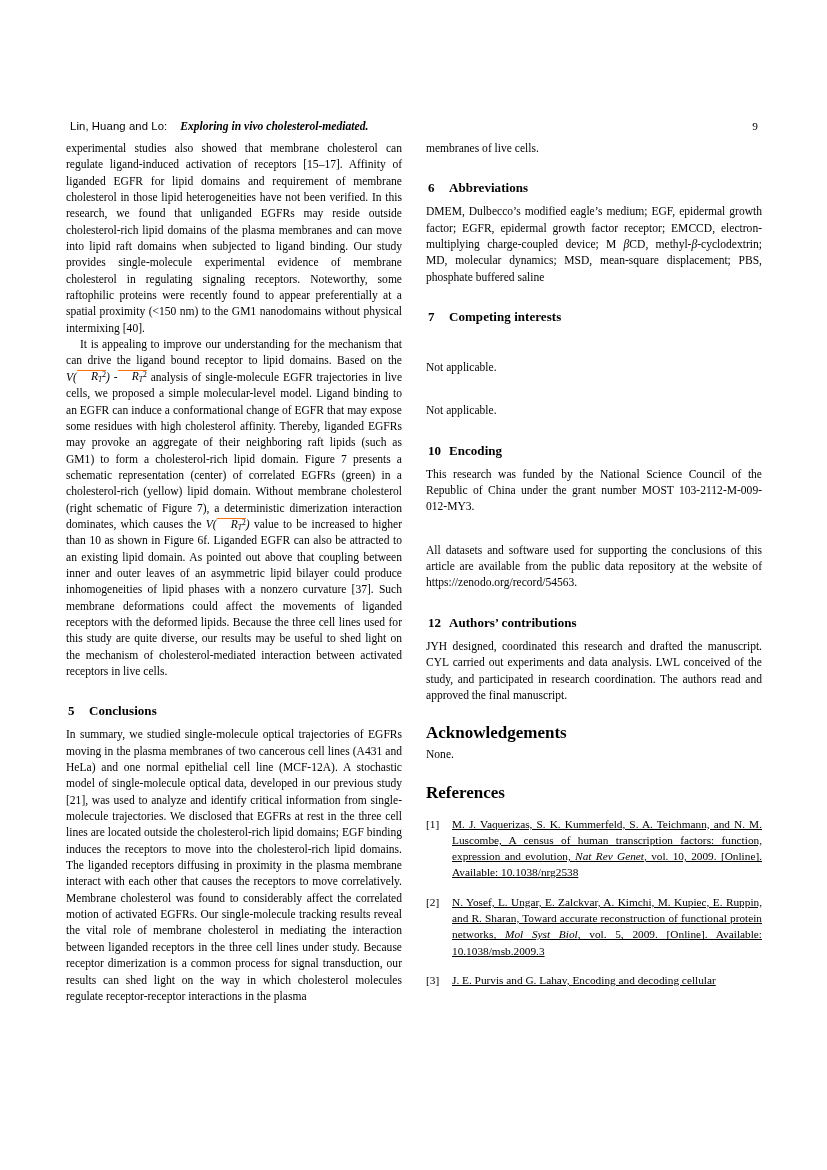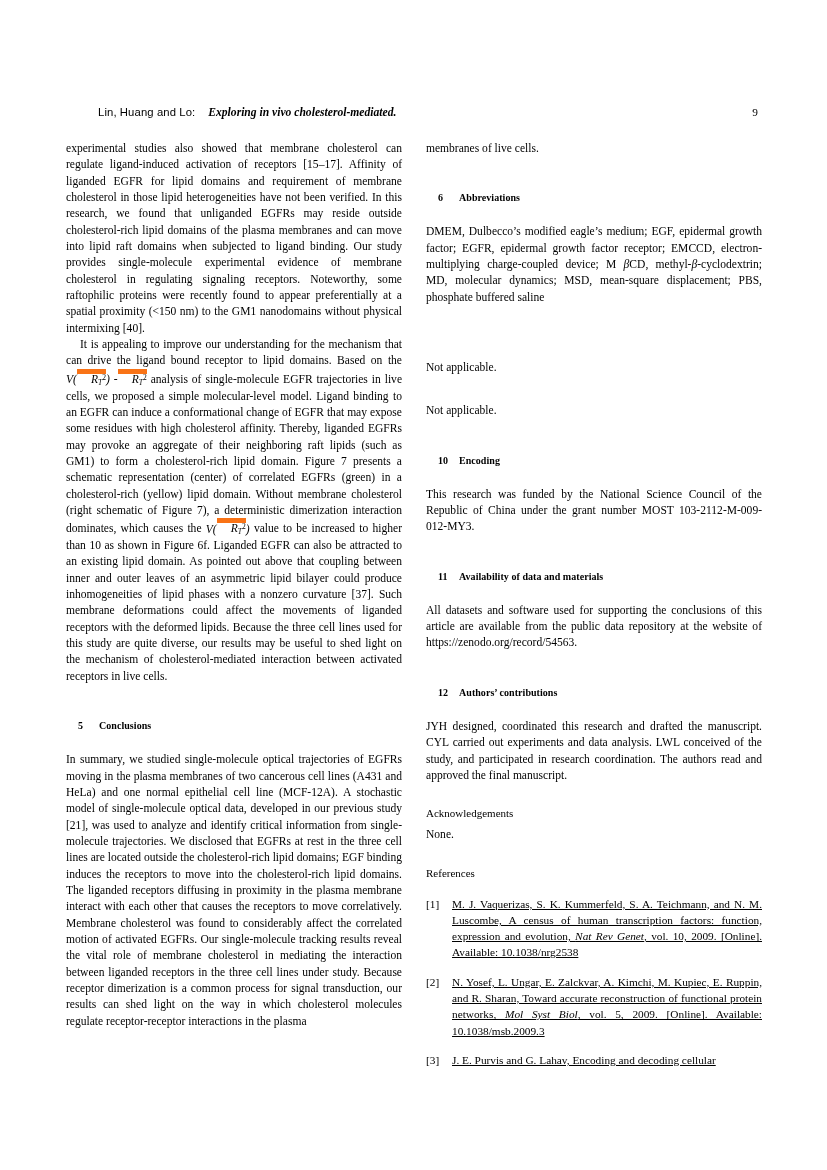--- a/index.html
+++ b/index.html
@@ -33,29 +33,29 @@
     width: 688px;
     height: 18px;
     display: flex;
     align-items: baseline;
   }
   .rh-authors {
     font-family: "Liberation Sans", "DejaVu Sans", sans-serif;
     font-size: 11.3px;
     letter-spacing: 0.1px;
     white-space: nowrap;
-    margin-left: 28px;
   }
   .rh-title {
     font-family: "Liberation Serif", "DejaVu Serif", serif;
     font-weight: bold;
     font-style: italic;
     font-size: 11.6px;
     margin-left: 13px;
     white-space: nowrap;
+    margin-top: 14px;
   }
   .rh-page {
     margin-left: auto;
     font-family: "Liberation Serif", "DejaVu Serif", serif;
     font-size: 11.3px;
   }
 
   
   .columns {
     position: absolute;
@@ -74,50 +74,50 @@
     margin: 0;
     font-size: 11.55px;
     line-height: 16.35px;
     text-align: justify;
     text-justify: inter-word;
     hyphens: none;
   }
   p.indent { text-indent: 14px; }
 
   h2.sect {
-    margin: 12px;
-    font-size: 10px;
+    margin: 2px;
+    font-size: 13px;
     font-weight: bold;
     line-height: 16px;
     letter-spacing: 0.05px;
   }
   h2.sect .num {
     display: inline-block;
     min-width: 21px;
   }
   h2.plain {
     margin: 0;
-    font-size: 11px;
-    font-weight: normal;
+    font-size: 17px;
+    font-weight: bold;
     line-height: 16px;
   }
 
   .sp-before-head { height: 22px; }
   .sp-after-head  { height: 5px; }
   .sp-small       { height: 15px; }
 
   
   .math {
     font-style: italic;
     font-size: 11.55px;
     white-space: nowrap;
   }
   .math .up { font-style: italic; }
   .ovl {
-    border-top: 5px solid #f97316;
+    border-top: 1px solid #f97316;
     padding-top: 0px;
     display: inline-block;
     line-height: 1.03;
   }
   .sub {
     font-size: 7.6px;
     vertical-align: -0.22em;
     font-style: italic;
   }
   .sup {
@@ -176,37 +176,37 @@
     <div class="col">
 
       <p class="body">membranes of live cells.</p>
 
       <div class="sp-before-head"></div>
       <h2 class="sect"><span class="num">6</span><span>Abbreviations</span></h2>
       <div class="sp-after-head"></div>
       <p class="body"><span>DMEM, Dulbecco’s modified eagle’s medium; EGF, epidermal growth factor; EGFR, epidermal growth factor receptor; EMCCD, electron-multiplying charge-coupled device; M </span><span class="greek">β</span><span>CD, methyl-</span><span class="greek">β</span><span>-cyclodextrin; MD, molecular dynamics; MSD, mean-square displacement; PBS, phosphate buffered saline</span></p>
 
       <div class="sp-before-head"></div>
+      <h2 class="sect"><span class="num">7</span><span>Competing interests</span></h2>
       <div class="sp-after-head"></div>
 
       <div class="sp-before-head"></div>
       <div class="sp-after-head"></div>
       <p class="body">Not applicable.</p>
 
       <div class="sp-before-head"></div>
       <div class="sp-after-head"></div>
       <p class="body">Not applicable.</p>
 
       <div class="sp-before-head"></div>
       <h2 class="sect"><span class="num">10</span><span>Encoding</span></h2>
       <div class="sp-after-head"></div>
       <p class="body">This research was funded by the National Science Council of the Republic of China under the grant number MOST 103-2112-M-009-012-MY3.</p>
 
       <div class="sp-before-head"></div>
-      <h2 class="sect"><span class="num">11</span><span>Availability of data and materials</span></h2>
       <div class="sp-after-head"></div>
       <p class="body">All datasets and software used for supporting the conclusions of this article are available from the public data repository at the website of https://zenodo.org/record/54563.</p>
 
       <div class="sp-before-head"></div>
       <h2 class="sect"><span class="num">12</span><span>Authors’ contributions</span></h2>
       <div class="sp-after-head"></div>
       <p class="body">JYH designed, coordinated this research and drafted the manuscript. CYL carried out experiments and data analysis. LWL conceived of the study, and participated in research coordination. The authors read and approved the final manuscript.</p>
 
       <div class="sp-before-head"></div>
       <h2 class="plain">Acknowledgements</h2>

